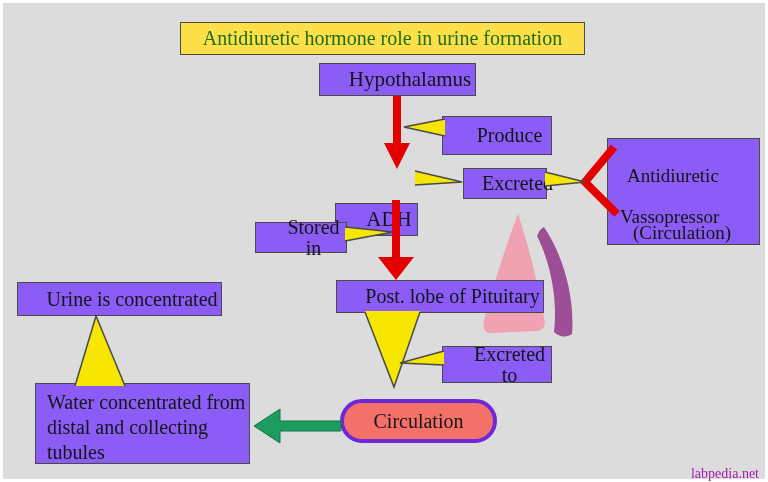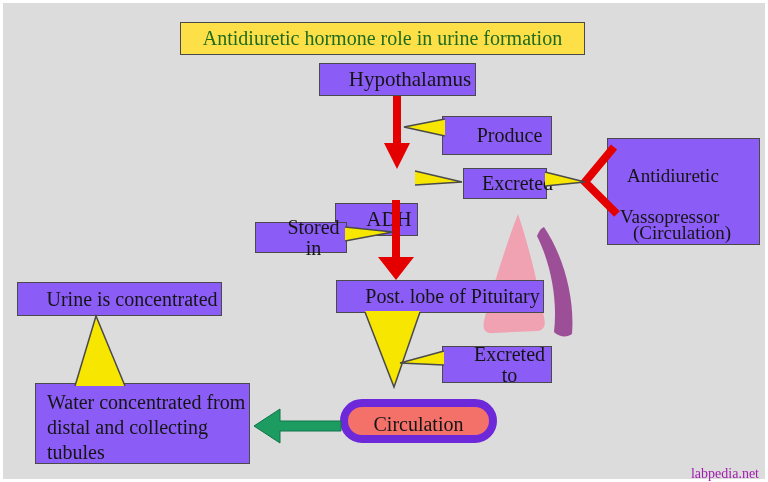--- a/index.html
+++ b/index.html
@@ -82,21 +82,21 @@
     <span>Excreted to</span>
   </div>
 
   <div class="box yellow multi" style="left:35px; top:383px; width:215px; height:81px; font-size:20px;">
     <span class="ln" style="left:11px; top:8px;">Water concentrated from</span>
     <span class="ln" style="left:11px; top:33px;">distal and collecting</span>
     <span class="ln" style="left:11px; top:58px;">tubules</span>
   </div>
 
   <div class="box" style="left:340px; top:399px; width:157px; height:44px; font-size:20px;
-       background:#F4716A; border:8px solid #6d28d9; border-radius:22px;align-items:flex-end;">
+       background:#F4716A; border:4px solid #6d28d9; border-radius:22px;">
     <span>Circulation</span>
   </div>
 
   <svg id="arrows" class="svglayer" viewBox="0 0 768 482">
 
     <polygon points="393,96 401,96 401,143 410,143 397,169 384,143 393,143" fill="#E50000"></polygon>
 
     <polygon points="392,200 400,200 400,257 414,257 396,280 378,257 392,257" fill="#E50000"></polygon>
 
     <path d="M614,147 L585,182 L617,214" fill="none" stroke="#E50000" stroke-width="8"></path>

